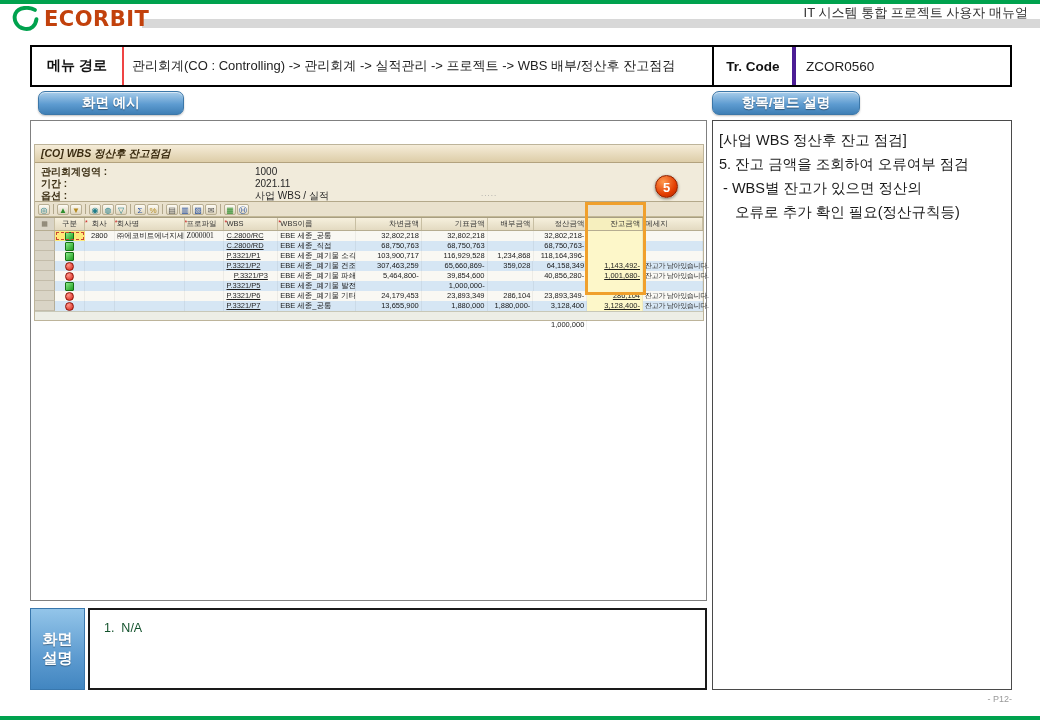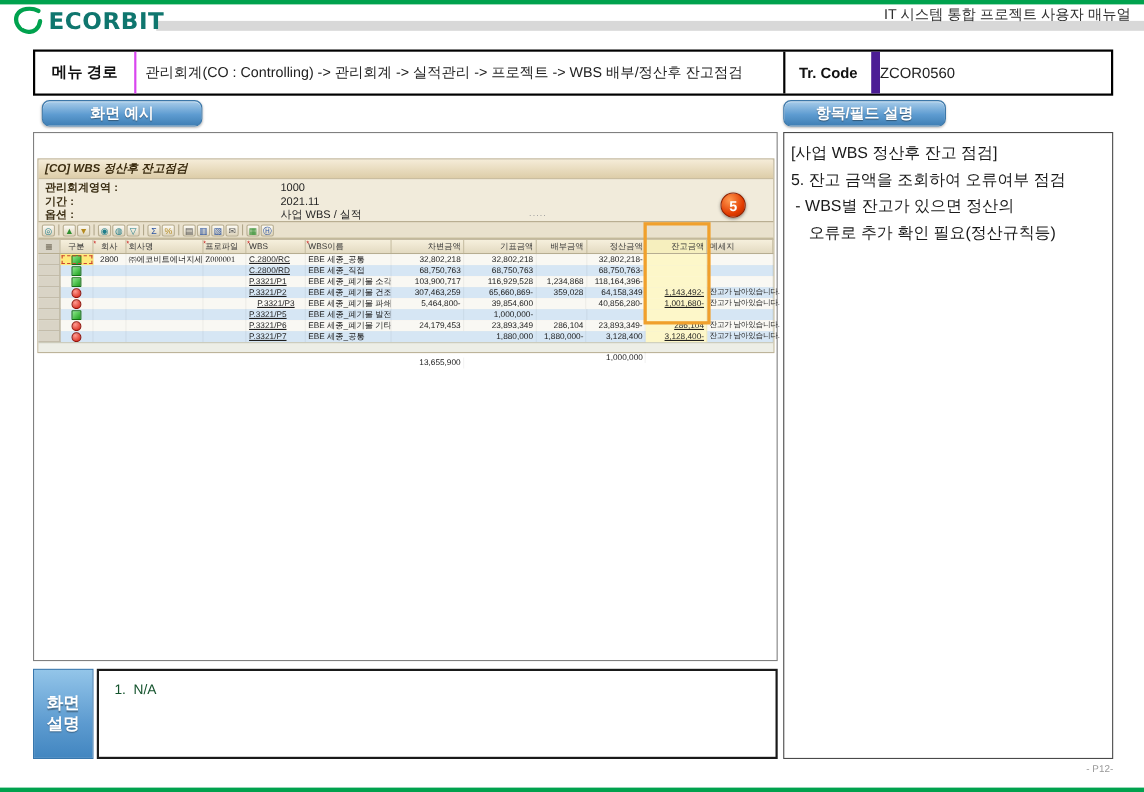--- a/index.html
+++ b/index.html
@@ -5,31 +5,31 @@
   html,body{margin:0;padding:0;}
   body{width:1040px;height:720px;background:#ffffff;font-family:"Liberation Sans",sans-serif;position:relative;overflow:hidden;}
   .abs{position:absolute;}
 
   
   .topbar{left:0;top:0;width:1040px;height:4px;background:#00a24e;}
   .bottombar{left:0;top:716px;width:1040px;height:4px;background:#00a24e;}
 
   
   .logo{left:12px;top:6px;display:flex;align-items:center;gap:5px;z-index:3;}
-  .logo-text{font-size:21px;font-weight:bold;color:#0f766e;letter-spacing:.5px;font-family:"DejaVu Sans",sans-serif;}
+  .logo-text{font-size:21px;font-weight:bold;color:#c2410c;letter-spacing:.5px;font-family:"DejaVu Sans",sans-serif;}
   .graystrip{left:142px;top:19px;width:898px;height:9px;background:#d8d8d8;}
   .doc-title{right:12px;top:4px;font-size:13px;color:#2f2f2f;}
 
   
   .menu-table{left:30px;top:45px;width:982px;height:42px;border:2px solid #000;display:flex;background:#fff;box-sizing:border-box;}
   .mt-cell{box-sizing:border-box;display:flex;align-items:center;}
   .mt-label{width:90px;justify-content:center;font-weight:bold;font-size:14px;color:#111;}
-  .mt-path{width:590px;border-left:2px solid #d946ef;padding:2px 8px;font-size:13px;line-height:18px;color:#222;}
+  .mt-path{width:590px;border-left:2px solid #ef4444;padding:2px 8px;font-size:13px;line-height:18px;color:#222;}
   .mt-trlabel{width:80px;border-left:2px solid #000;justify-content:center;font-weight:bold;font-size:13.5px;color:#111;}
-  .mt-trvalue{flex:1;border-left:8px solid #4c1d95;font-size:13.5px;color:#222;}
+  .mt-trvalue{flex:1;border-left:4px solid #4c1d95;padding-left:10px;font-size:13.5px;color:#222;}
 
   
   .btn{height:22px;border-radius:7px;border:1px solid #3c77a8;background:linear-gradient(180deg,#a9cdea 0%,#5e9cd1 55%,#3f7fb5 100%);
        color:#fff;font-weight:bold;font-size:13.5px;display:flex;align-items:center;justify-content:center;
        text-shadow:0 1px 1px rgba(0,0,0,.4);box-shadow:inset 0 1px 0 rgba(255,255,255,.55),0 1px 2px rgba(0,0,0,.25);}
   .btn-example{left:38px;top:91px;width:144px;}
   .btn-fields{left:712px;top:91px;width:146px;}
 
   
   .shot-box{left:30px;top:120px;width:677px;height:481px;border:1.5px solid #808080;background:#fff;box-sizing:border-box;}
@@ -291,21 +291,21 @@
       <div class="g-row even">
         <div class="g-cell selcell" style="width: 20px;"></div>
         <div class="g-cell statuscell" style="width: 30px;">
           <span class="st-err"></span>
         </div>
         <div class="g-cell al-center" style="width: 30px;"></div>
         <div class="g-cell al-left" style="width: 70px;"></div>
         <div class="g-cell al-left" style="width: 40px;"></div>
         <div class="g-cell al-left" style="width: 54px;"><span class="lnk">P.3321/P7</span></div>
         <div class="g-cell al-left" style="width: 78px;">EBE 세종_공통</div>
-        <div class="g-cell al-right" style="width: 66px; margin-top: 24px;">13,655,900</div>
+        <div class="g-cell al-right" style="width: 66px;">13,655,900</div>
         <div class="g-cell al-right" style="width: 66px;">1,880,000</div>
         <div class="g-cell al-right" style="width: 46px;">1,880,000-</div>
         <div class="g-cell al-right" style="width: 54px;">3,128,400</div>
         <div class="g-cell al-right balcell" style="width: 56px;"><span class="lnk">3,128,400-</span></div>
         <div class="g-cell al-left msgcell" style="width: 60px;">잔고가 남아있습니다.</div>
       </div>
     </div>
   <div class="g-footer"></div>
 </div>
 

